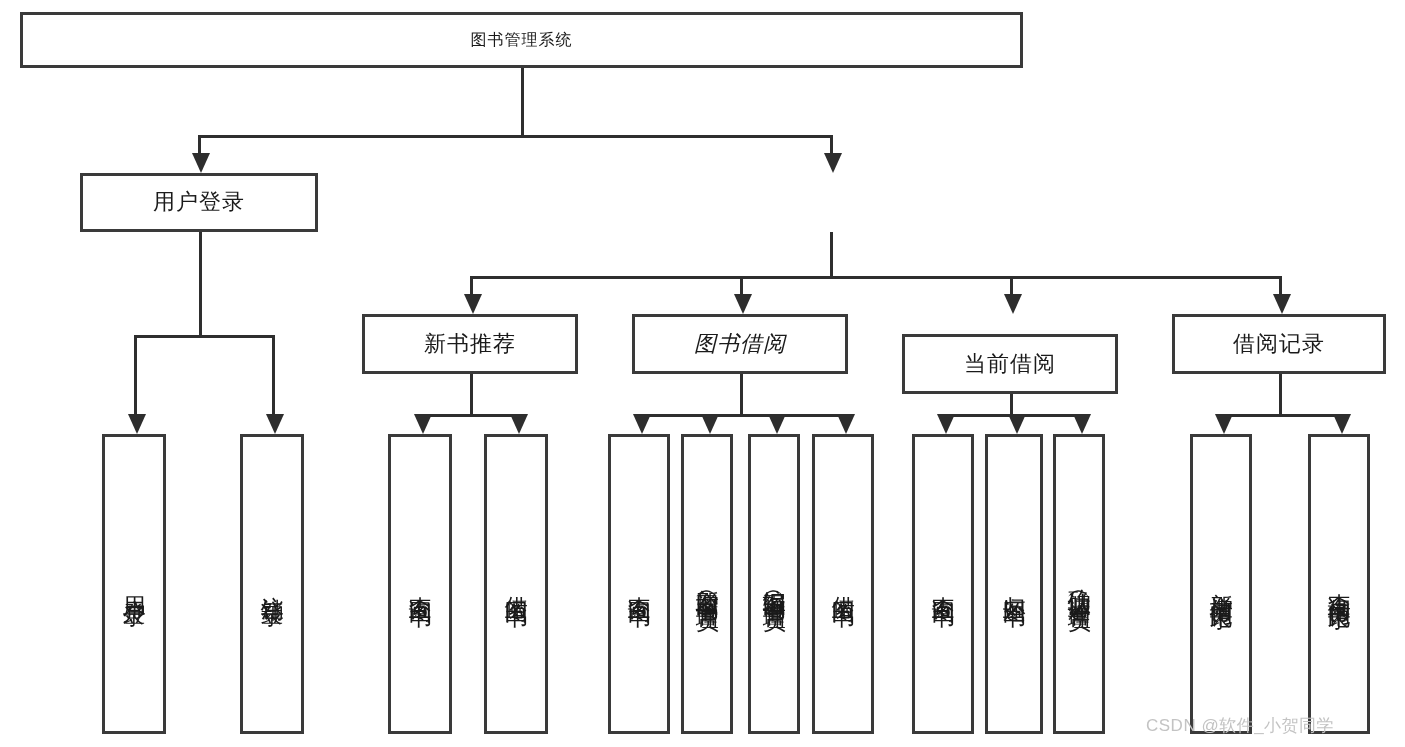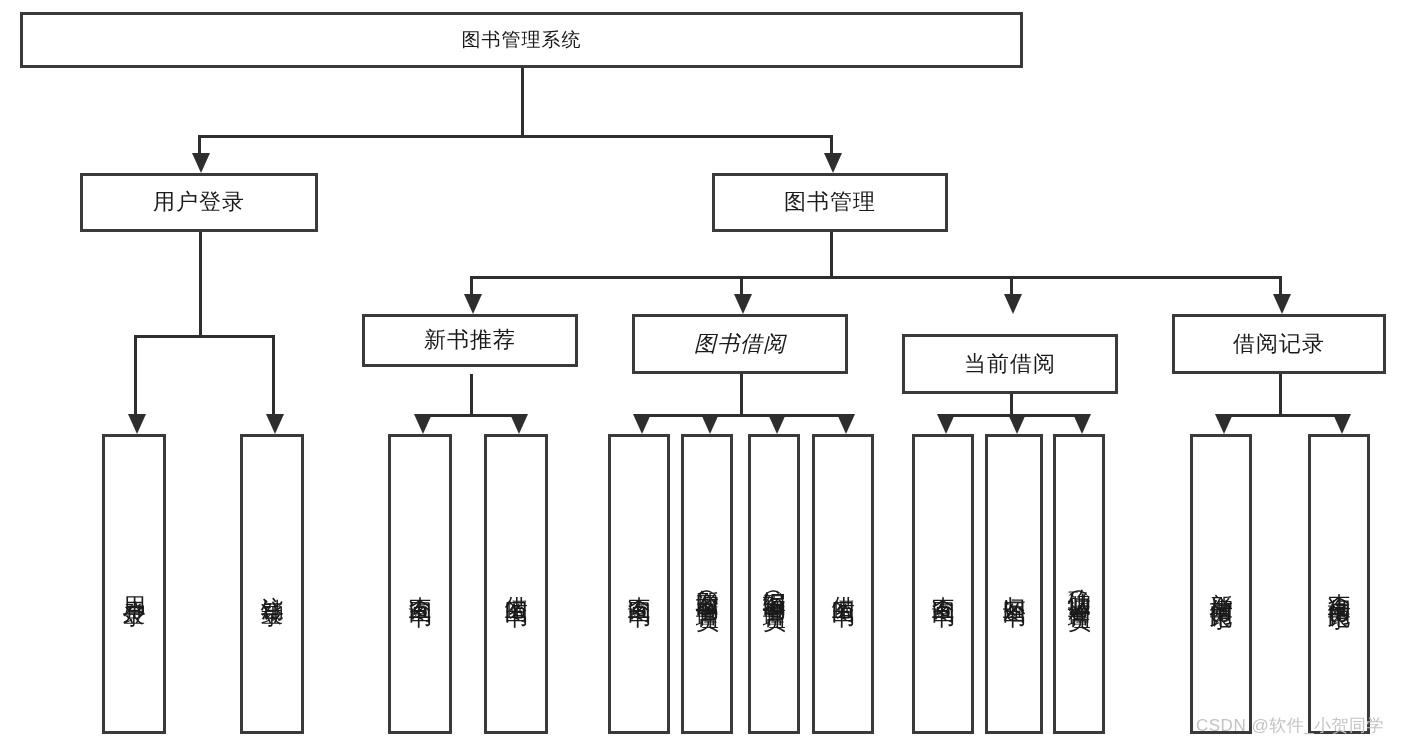--- a/index.html
+++ b/index.html
@@ -34,21 +34,21 @@
     letter-spacing: 1px;
   }
   .node.vert {
     writing-mode: vertical-rl;
     text-orientation: upright;
     font-size: 23px;
     letter-spacing: 3px;
     padding: 6px 0;
   }
   .node.root {
-    font-size: 19px;
+    font-size: 16px;
   }
   .link {
     position: absolute;
     background: #2e2e2e;
   }
   .link.h { height: 3px; }
   .link.v { width: 3px; }
   .arrow {
     position: absolute;
     width: 0;
@@ -120,24 +120,21 @@
     <div class="link v" style="left: 1221px; top: 414px; height: 2px;"></div>
     <div class="arrow" style="left: 1215px; top: 414px;"></div>
     <div class="link v" style="left: 1339px; top: 414px; height: 2px;"></div>
     <div class="arrow" style="left: 1333px; top: 414px;"></div>
     <div class="node horiz root" style="left: 20px; top: 12px; width: 1003px; height: 56px;">
       <span>图书管理系统</span>
     </div>
     <div class="node horiz" style="left: 80px; top: 173px; width: 238px; height: 59px;">
       <span>用户登录</span>
     </div>
-    <div class="node horiz" style="left: 712px; top: 173px; width: 236px; height: 59px;">
-      <span>图书管理</span>
-    </div>
-    <div class="node horiz" style="left: 362px; top: 314px; width: 216px; height: 53px;">
+    <div class="node horiz" style="left: 362px; top: 314px; width: 216px; height: 60px;">
       <span>新书推荐</span>
     </div>
     <div class="node horiz" style="left: 632px; top: 314px; width: 216px; height: 60px; font-style: italic;">
       <span>图书借阅</span>
     </div>
     <div class="node horiz" style="left: 902px; top: 314px; width: 216px; height: 60px; margin-top: 20px;">
       <span>当前借阅</span>
     </div>
     <div class="node horiz" style="left: 1172px; top: 314px; width: 214px; height: 60px;">
       <span>借阅记录</span>
@@ -174,14 +171,14 @@
     </div>
     <div class="node vert" style="left: 1053px; top: 434px; width: 52px; height: 300px;">
       <span>确认归还（管理员）</span>
     </div>
     <div class="node vert" style="left: 1190px; top: 434px; width: 62px; height: 300px;">
       <span>新增借阅记录</span>
     </div>
     <div class="node vert" style="left: 1308px; top: 434px; width: 62px; height: 300px;">
       <span>查询借阅记录</span>
     </div>
-    <div class="watermark" style="left: 1196px; top: 714px;">CSDN @软件_小贺同学</div>
+    <div class="watermark" style="left: 1146px; top: 714px;">CSDN @软件_小贺同学</div>
   </div>
 
 </body></html>

